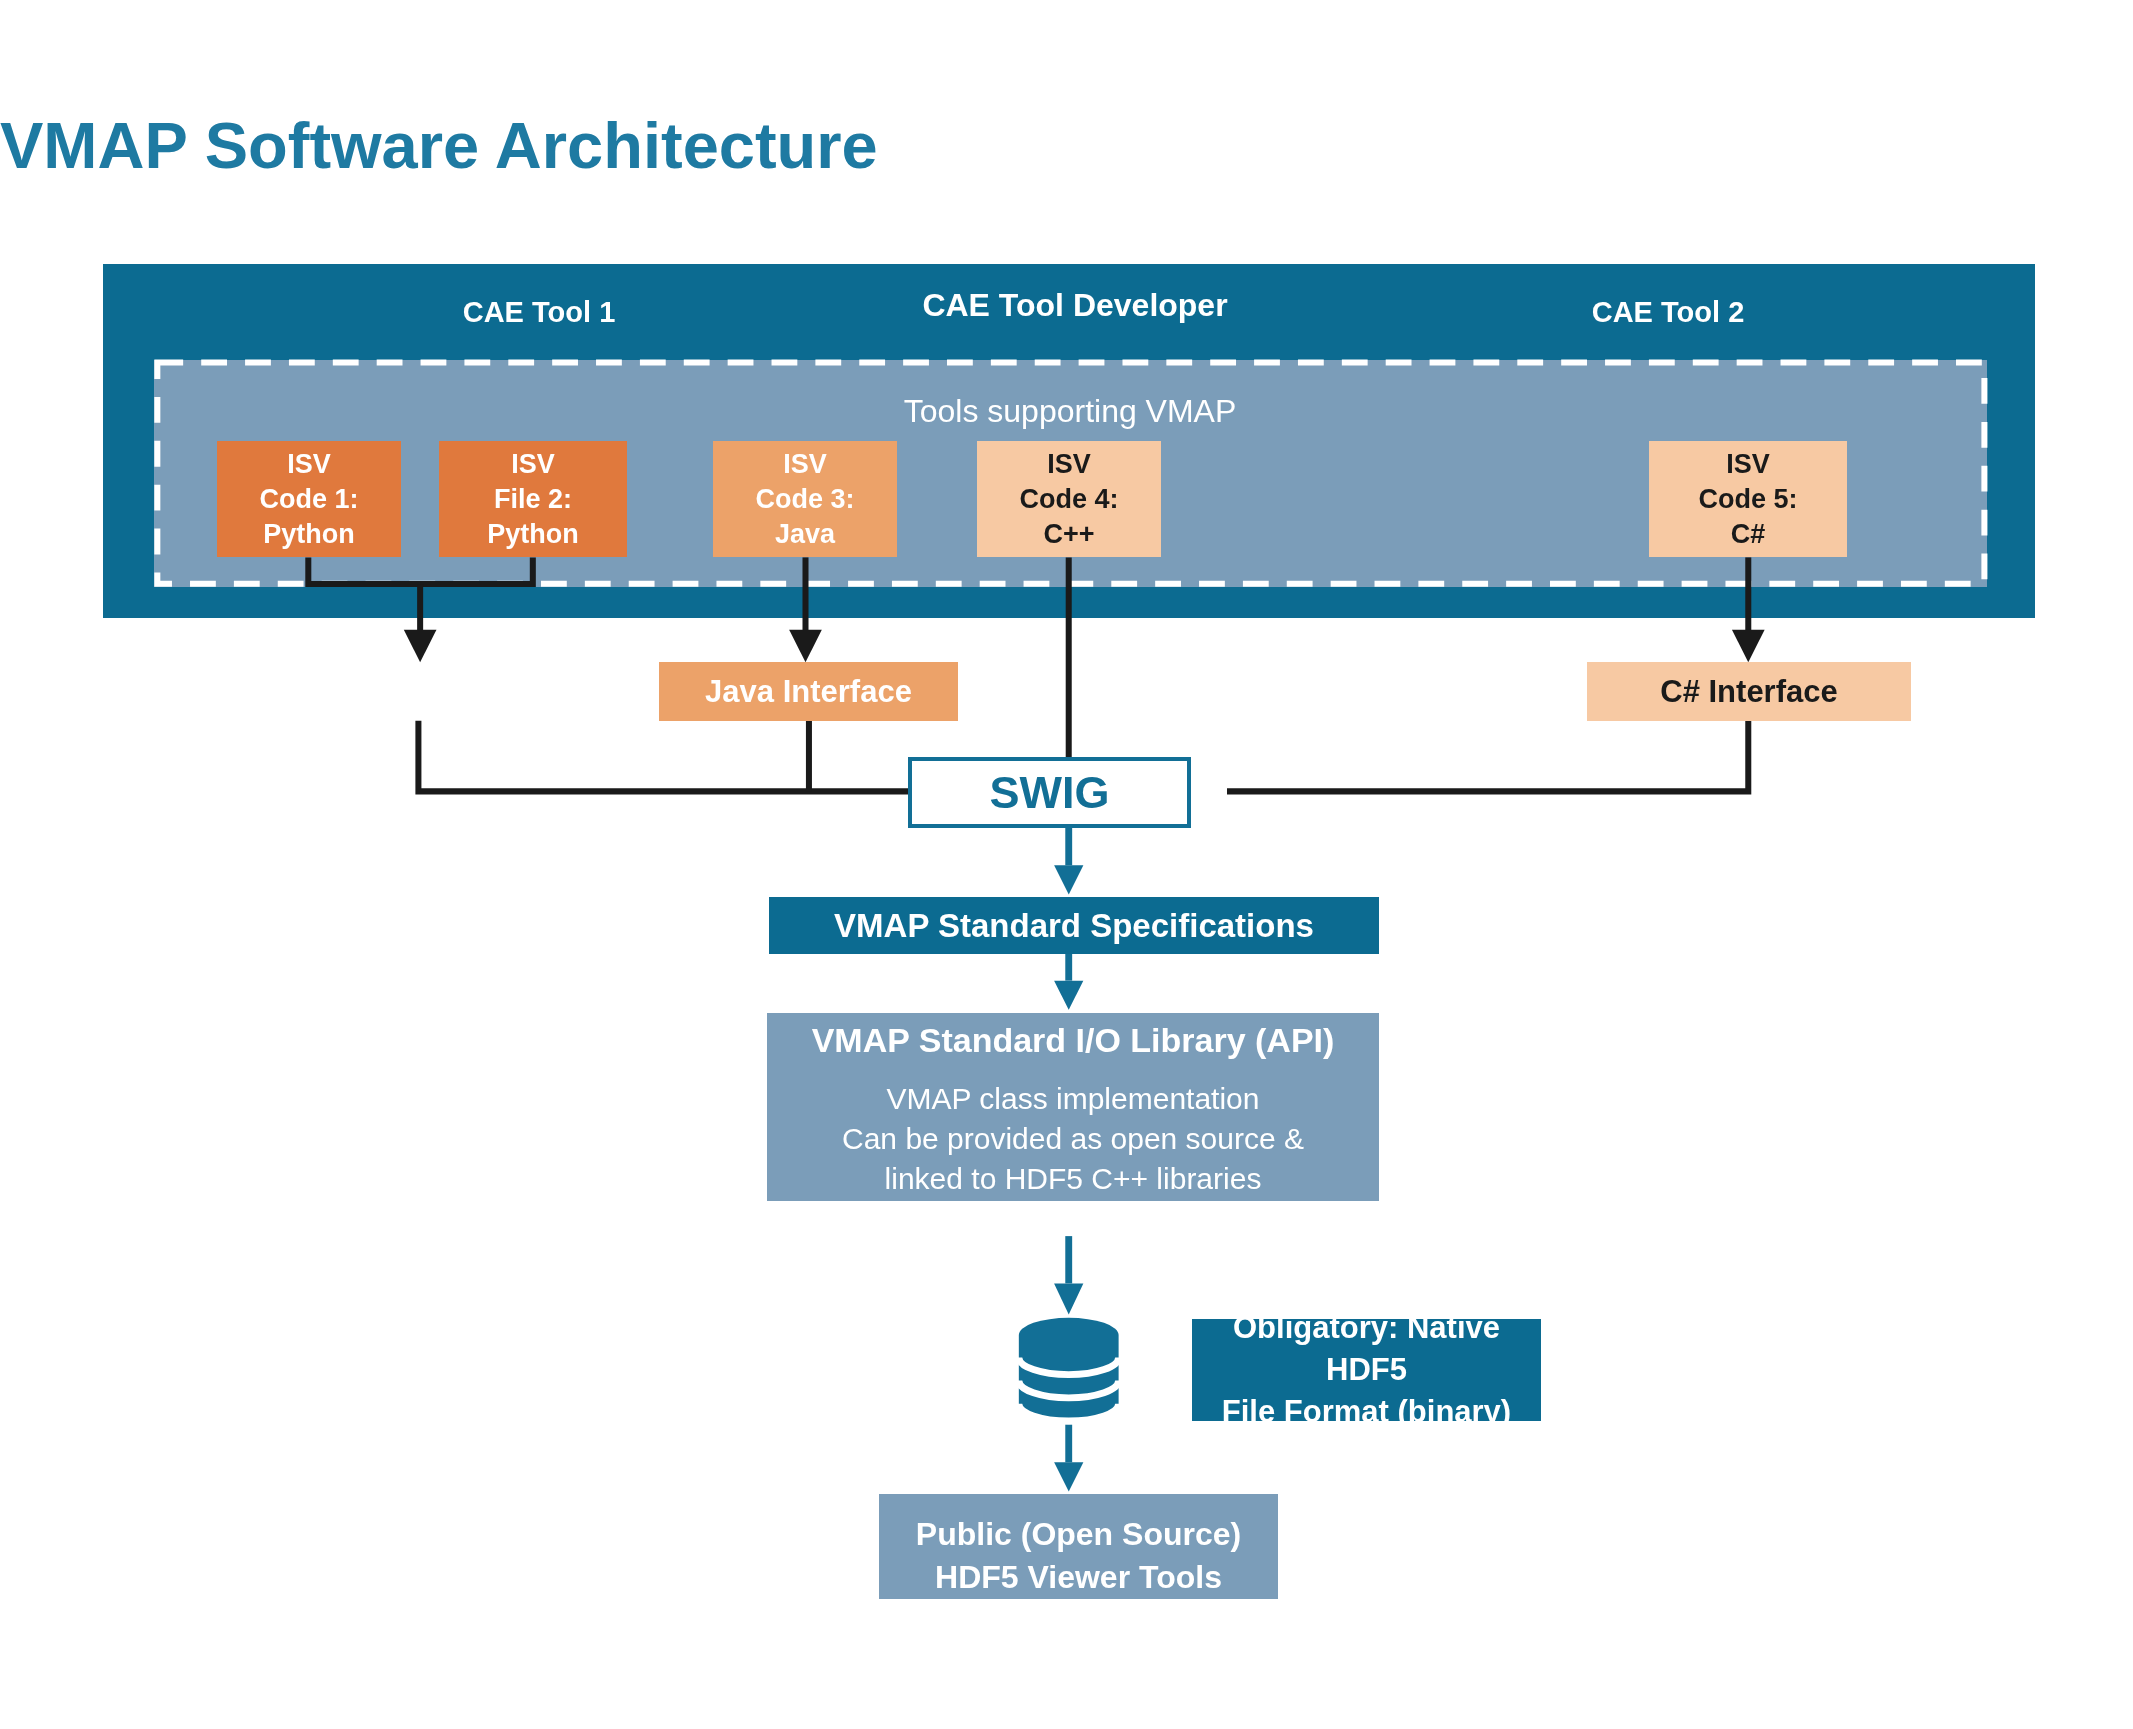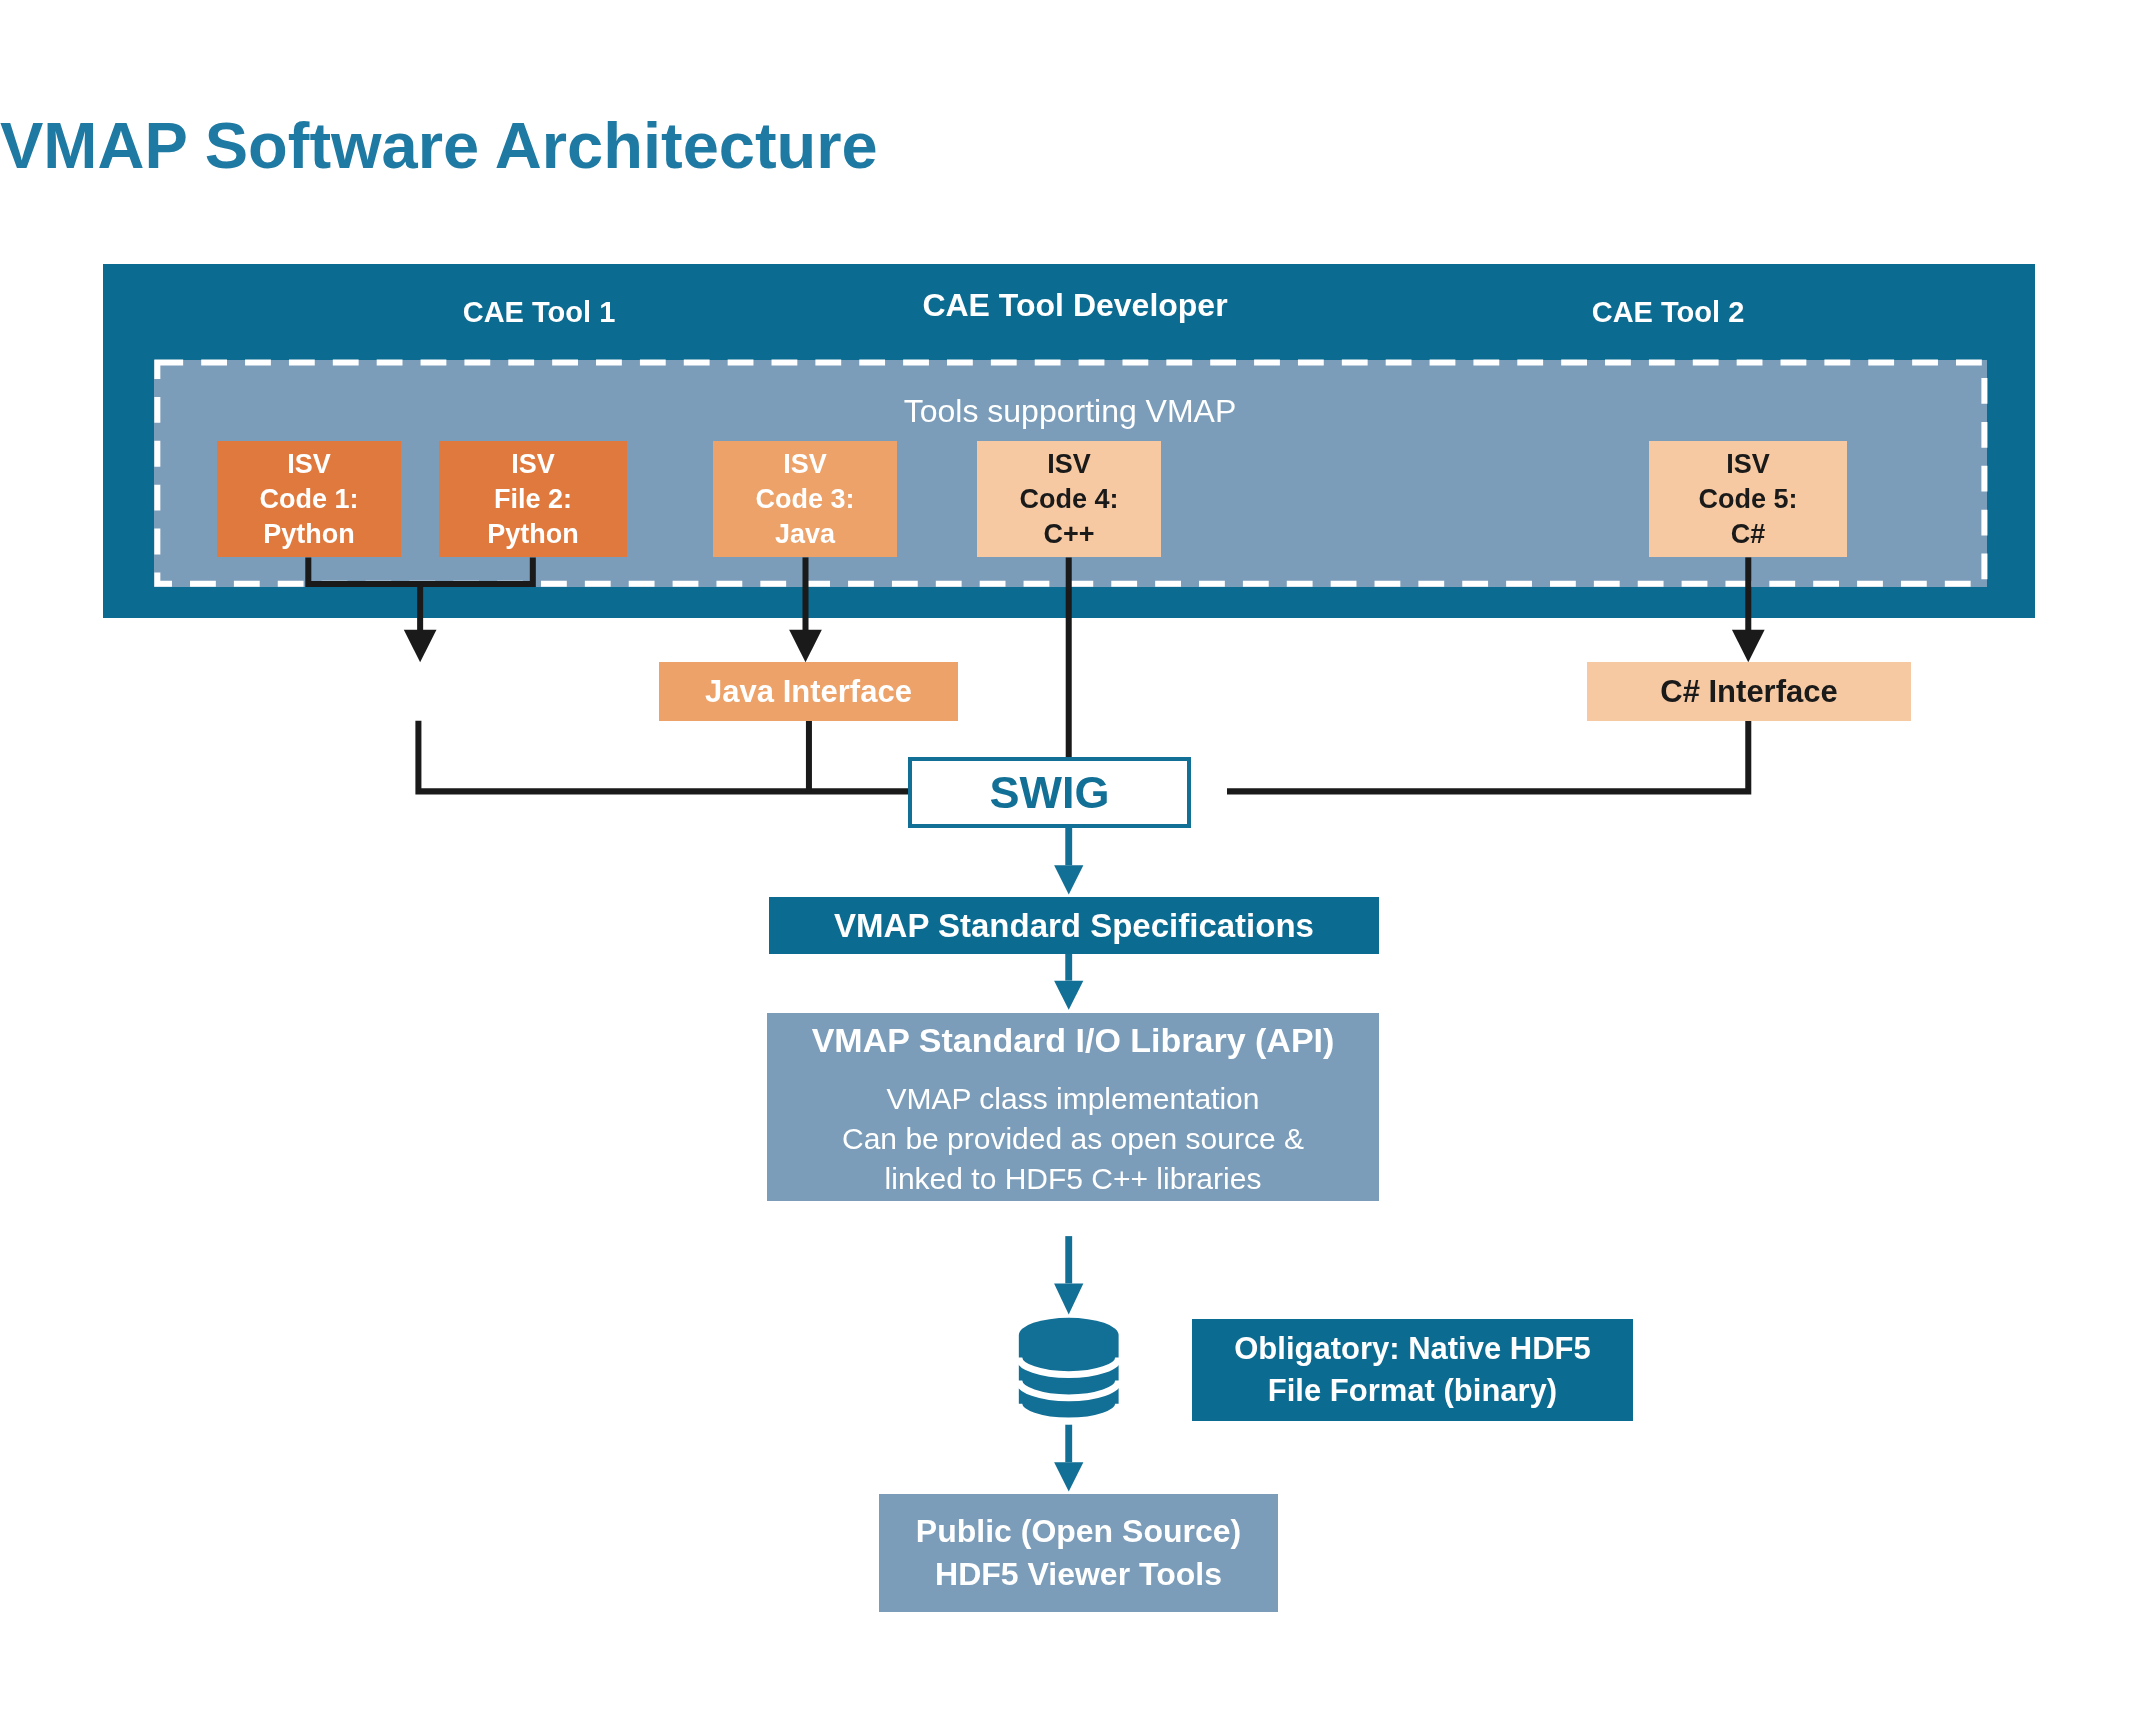--- a/index.html
+++ b/index.html
@@ -48,24 +48,24 @@
   .iface-python{left:268px;width:299px;}
   .iface-java{left:659px;width:299px;}
   .iface-csharp{left:1587px;width:324px;}
   .swig{left:908px;top:757px;width:283px;height:71px;background:#ffffff;
     border:4.3px solid var(--teal-accent);color:var(--teal-accent);
     font-size:45px;font-weight:700;}
   .spec{left:769px;top:897px;width:610px;height:57px;font-size:33px;font-weight:700;}
   .library{left:767px;top:1013px;width:612px;height:188px;padding-top:5.2px;}
   .library .lib-title{font-size:34px;font-weight:700;margin-bottom:19px;}
   .library .lib-line{font-size:30px;font-weight:400;line-height:40px;}
-  .obligatory{left:1192px;top:1319px;width:441px;height:102px;
+  .obligatory{left:1192px;top:1319px;width:349px;height:102px;
     font-size:31px;font-weight:700;line-height:42px;}
-  .public{left:879px;top:1494px;width:399px;height:118px;
-    font-size:32px;font-weight:700;line-height:43px;}
+  .public{left:879px;top:1494px;width:399px;height:105px;
+    font-size:32px;font-weight:700;line-height:43px;justify-content:flex-end;}
   .line-span{display:block;}
 </style>
 </head>
 <body>
 
 <div class="page">
 
   <div class="abs title">VMAP Software Architecture</div>
 
   <div class="abs banner"></div>

